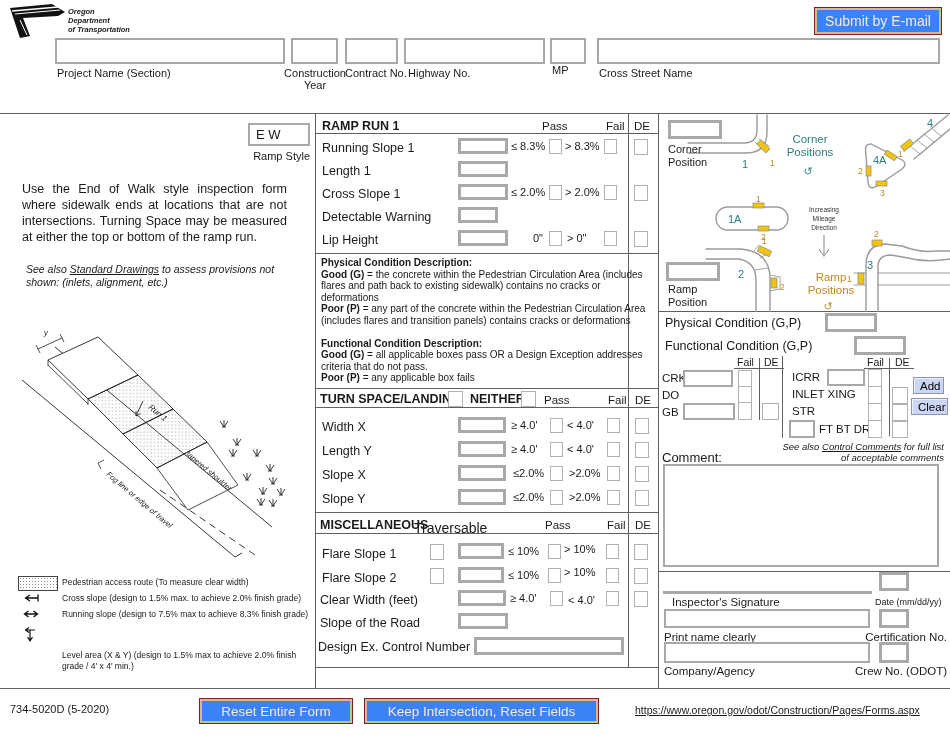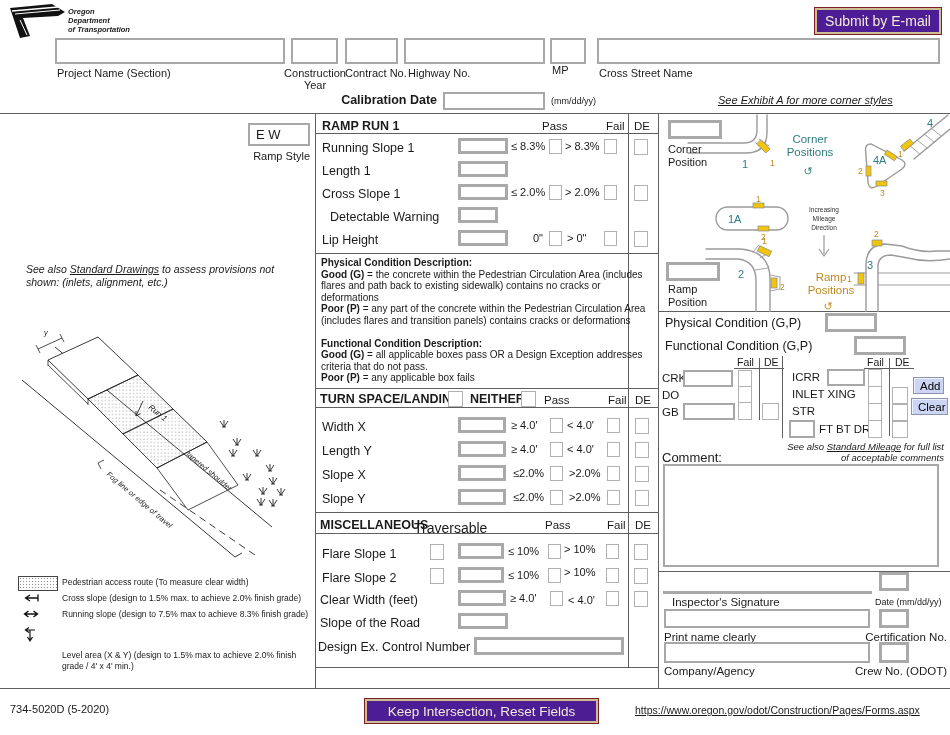--- a/index.html
+++ b/index.html
@@ -10,21 +10,21 @@
   .fb{position:absolute;background:#fff;border:2px solid #a8a8a8;box-sizing:border-box;}
   .vb{position:absolute;background:#fff;border:3px solid #a9a9a9;box-sizing:border-box;}
   .cb{position:absolute;background:#fff;border:1.5px solid #b1b1b1;box-sizing:border-box;width:13px;height:15px;}
   .lbl{position:absolute;font-size:11px;white-space:nowrap;}
   .rowlbl{position:absolute;font-size:12.5px;white-space:nowrap;}
   .crit{position:absolute;font-size:11px;white-space:nowrap;}
   .hdr{position:absolute;font-size:11.5px;white-space:nowrap;}
   .b{font-weight:bold;}
   .it{font-style:italic;}
   .u{text-decoration:underline;}
-  .redbtn{position:absolute;background:#4c1d95;color:#f5ead6;border:2px solid #cdbd92;
+  .redbtn{position:absolute;background:#3b82f6;color:#f5ead6;border:2px solid #cdbd92;
           outline:1px solid #7c1f28;text-align:center;box-sizing:border-box;cursor:pointer;
           font-family:"Liberation Sans",sans-serif;}
   .pdfbtn{position:absolute;background:#ccd6f4;color:#000;border:1px solid #8d94ad;
           box-shadow:inset 1px 1px 0 #eef2ff;font-size:11.5px;text-align:center;
           box-sizing:border-box;cursor:pointer;padding-top:1px;}
   .dotted{background-image:radial-gradient(#8f8f8f 0.7px, transparent 0.8px);background-size:3px 3px;
           border:1px solid #444;background-color:#fdfdfd;}
   .desc{position:absolute;font-size:10px;line-height:11.6px;}
   .desc p{margin:0 0 11px 0;}
   svg text{font-family:"Liberation Sans",sans-serif;}
@@ -72,30 +72,25 @@
     <div class="fb" style="left:550px;top:2px;width:36px;height:26px"></div>
     <div class="fb" style="left:597px;top:2px;width:343px;height:26px"></div>
     <div class="lbl" style="left:57px;top:31px">Project Name (Section)</div>
     <div class="lbl" style="left:280px;top:31px;width:70px;text-align:center;white-space:normal">Construction Year</div>
     <div class="lbl" style="left:345px;top:31px">Contract No.</div>
     <div class="lbl" style="left:408px;top:31px">Highway No.</div>
     <div class="lbl" style="left:552px;top:28px">MP</div>
     <div class="lbl" style="left:599px;top:31px">Cross Street Name</div>
   </div>
 
-  <div class="abs" style="left:0;top:90px;width:950px;height:23px">
-    <div class="abs b" style="left:330px;top:3px;width:107px;text-align:right;font-size:12.5px">Calibration Date</div>
-    <div class="fb" style="left:443px;top:2px;width:102px;height:18px"></div>
-    <div class="abs" style="left:551px;top:6px;font-size:9px">(mm/dd/yy)</div>
-    <div class="abs it u" style="left:718px;top:4px;font-size:11px">See Exhibit A for more corner styles</div>
-  </div>
 
   <div class="abs" style="left:0;top:113px;width:315px;height:576px">
     <div class="fb" style="left:248px;top:10px;width:62px;height:23px;font-size:13px;line-height:19px;padding-left:6px">E W</div>
     <div class="lbl" style="left:240px;top:37px;width:70px;text-align:right">Ramp Style</div>
+    <div class="abs" style="left:22px;top:68px;width:265px;font-size:12.5px;line-height:16px;text-align:justify">Use the End of Walk style inspection form where sidewalk ends at locations that are not intersections. Turning Space may be measured at either the top or bottom of the ramp run.</div>
     <div class="abs it" style="left:26px;top:150px;width:282px;font-size:10.5px;line-height:13px">
       <span>See also </span><span class="u">Standard Drawings</span><span> to assess provisions not shown: (inlets, alignment, etc.)</span>
     </div>
 
     <svg class="abs" style="left:10px;top:192px" width="300" height="266" viewBox="0 0 300 266">
       <defs>
         <pattern id="dg" width="3.5" height="3.5" patternUnits="userSpaceOnUse">
           <circle cx="1" cy="1" r="0.6" fill="#9a9a9a"></circle>
         </pattern>
         <path id="tuft" d="M0 0 L-4 -6 M0 0 L0 -7 M0 0 L4 -6 M-2 0 L2 0" stroke="#222" stroke-width="0.9" fill="none"></path>
@@ -172,21 +167,21 @@
     <div class="vb" style="left:143px;top:48px;width:50px;height:16px"></div>
 
     <div class="rowlbl" style="left:7px;top:74px">Cross Slope 1</div>
     <div class="vb" style="left:143px;top:71px;width:50px;height:16px"></div>
     <div class="crit" style="left:196px;top:73px">≤ 2.0%</div>
     <div class="cb" style="left:234px;top:72px"></div>
     <div class="crit" style="left:250px;top:73px">&gt; 2.0%</div>
     <div class="cb" style="left:289px;top:72px"></div>
     <div class="cb" style="left:319px;top:72px;width:14px;height:16px"></div>
 
-    <div class="rowlbl" style="left:15px;top:97px">Detectable Warning</div>
+    <div class="rowlbl" style="left:7px;top:97px">Detectable Warning</div>
     <div class="vb" style="left:143px;top:94px;width:40px;height:16px"></div>
 
     <div class="rowlbl" style="left:7px;top:120px">Lip  Height</div>
     <div class="vb" style="left:143px;top:117px;width:50px;height:16px"></div>
     <div class="crit" style="left:190px;top:119px;width:38px;text-align:right">0"</div>
     <div class="cb" style="left:234px;top:118px"></div>
     <div class="crit" style="left:252px;top:119px">&gt; 0"</div>
     <div class="cb" style="left:289px;top:118px"></div>
     <div class="cb" style="left:319px;top:118px;width:14px;height:16px"></div>
 
@@ -404,21 +399,21 @@
     <div class="cb" style="left:234px;top:291px;width:16px;height:17px"></div>
     <div class="fb" style="left:131px;top:307px;width:26px;height:18px"></div>
     <div class="abs" style="left:161px;top:310px;font-size:11.5px">FT BT DR</div>
     <div class="cb" style="left:210px;top:307px;width:14px;height:18px"></div>
     <div class="cb" style="left:234px;top:308px;width:16px;height:17px"></div>
 
     <button class="pdfbtn" style="left:255px;top:264px;width:31px;height:17px">Add</button>
     <button class="pdfbtn" style="left:253px;top:285px;width:37px;height:17px">Clear</button>
 
     <div class="abs it" style="left:86px;top:328px;width:200px;text-align:right;font-size:9.5px;line-height:11px">
-      <span>See also </span><span class="u">Standard Mileage</span><span> for full list</span><br>
+      <span>See also </span><span class="u">Control Comments</span><span> for full list</span><br>
       <span>of acceptable comments</span>
     </div>
     <div class="abs" style="left:4px;top:337px;font-size:13px">Comment:</div>
     <div class="fb" style="left:5px;top:351px;width:276px;height:103px"></div>
 
     <div class="vb" style="left:221px;top:459px;width:30px;height:19px"></div>
     <div class="abs" style="left:5px;top:478px;width:209px;height:3px;background:#a8a8a8"></div>
     <div class="abs" style="left:14px;top:483px;font-size:11.5px">Inspector's Signature</div>
     <div class="abs" style="left:217px;top:484px;font-size:9px;white-space:nowrap">Date (mm/dd/yy)</div>
     <div class="fb" style="left:6px;top:496px;width:206px;height:19px"></div>
@@ -426,17 +421,18 @@
     <div class="abs" style="left:6px;top:518px;font-size:11.5px">Print name clearly</div>
     <div class="abs" style="left:200px;top:518px;width:89px;text-align:right;font-size:11.5px">Certification No.</div>
     <div class="fb" style="left:6px;top:529px;width:206px;height:21px"></div>
     <div class="vb" style="left:221px;top:529px;width:30px;height:21px"></div>
     <div class="abs" style="left:6px;top:552px;font-size:11.5px">Company/Agency</div>
     <div class="abs" style="left:196px;top:552px;width:93px;text-align:right;font-size:11.5px">Crew No. (ODOT)</div>
   </div>
 
   <div class="abs" style="left:0;top:689px;width:950px;height:46px">
     <div class="abs" style="left:10px;top:14px;font-size:11px">734-5020D (5-2020)</div>
+    <button class="redbtn" style="left:200px;top:10px;width:152px;height:24px;font-size:13.5px">Reset Entire Form</button>
     <button class="redbtn" style="left:365px;top:10px;width:233px;height:24px;font-size:13.5px">Keep Intersection, Reset Fields</button>
     <a class="abs u" style="left:635px;top:15px;font-size:10.5px;color:#1a1a1a" href="#">https://www.oregon.gov/odot/Construction/Pages/Forms.aspx</a>
   </div>
 
 </div>
 
 </body></html>

